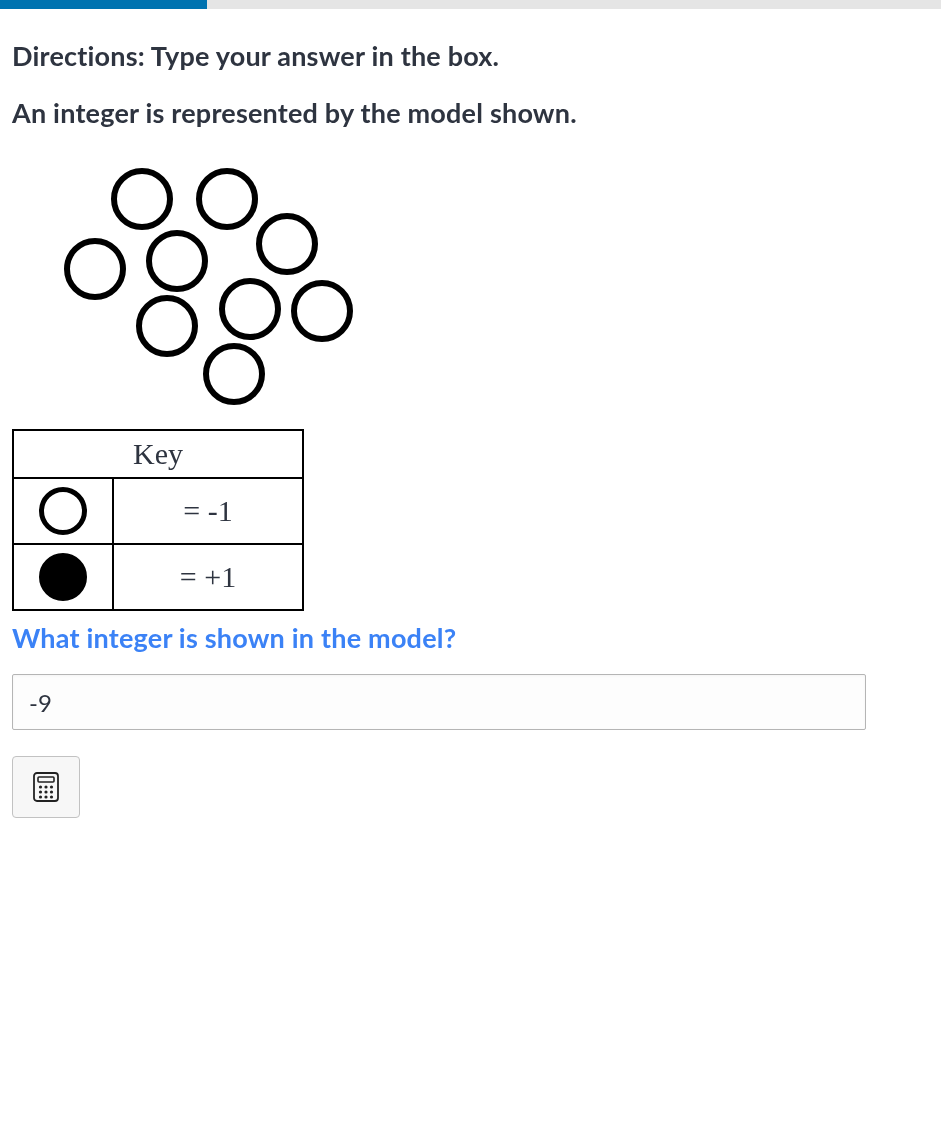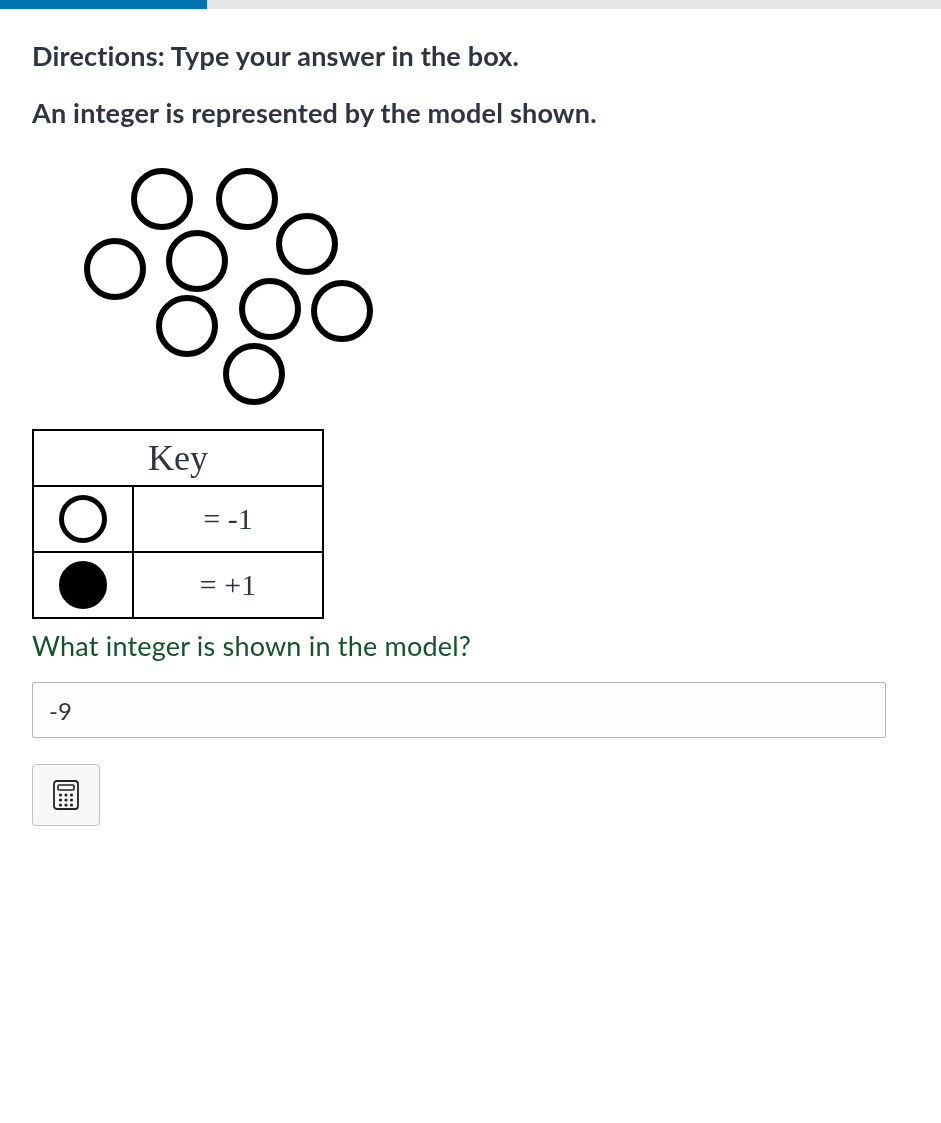--- a/index.html
+++ b/index.html
@@ -18,21 +18,21 @@
       height: 9px;
       background: #e5e5e5;
       position: relative;
     }
     .progress-fill {
       height: 100%;
       width: 22%;
       background: #0073b0;
     }
     .content {
-      padding: 30px 32px;
+      padding: 30px 12px;
     }
     .directions {
       font-size: 27px;
       font-weight: 700;
       color: #2e3440;
       margin-bottom: 24px;
       letter-spacing: 0.2px;
     }
     .prompt {
       font-size: 27px;
@@ -56,21 +56,21 @@
       border: 2px solid #000;
       padding: 8px 18px;
       font-family: 'Times New Roman', serif;
       font-size: 30px;
       text-align: center;
       vertical-align: middle;
     }
     .key-table th {
       border: 2px solid #000;
       font-weight: 400;
-      font-size: 36px;
+      font-size: 30px;
       padding: 6px 18px;
     }
     .key-icon-cell {
       width: 100px;
     }
     .key-val-cell {
       width: 190px;
       text-align: left;
       padding-left: 28px;
     }
@@ -86,22 +86,22 @@
       width: 48px;
       height: 48px;
       border: 4px solid #000;
       border-radius: 50%;
       background: #000;
       display: inline-block;
       vertical-align: middle;
     }
     .question {
       font-size: 27px;
-      font-weight: 400;
-      color: #14532d;
+      font-weight: 700;
+      color: #3b82f6;
       margin-bottom: 20px;
       letter-spacing: 0.2px;
     }
     .answer-input {
       width: 854px;
       height: 56px;
       border: 1px solid #b5b5b5;
       background: #fdfdfd;
       font-size: 24px;
       padding: 10px 16px;

